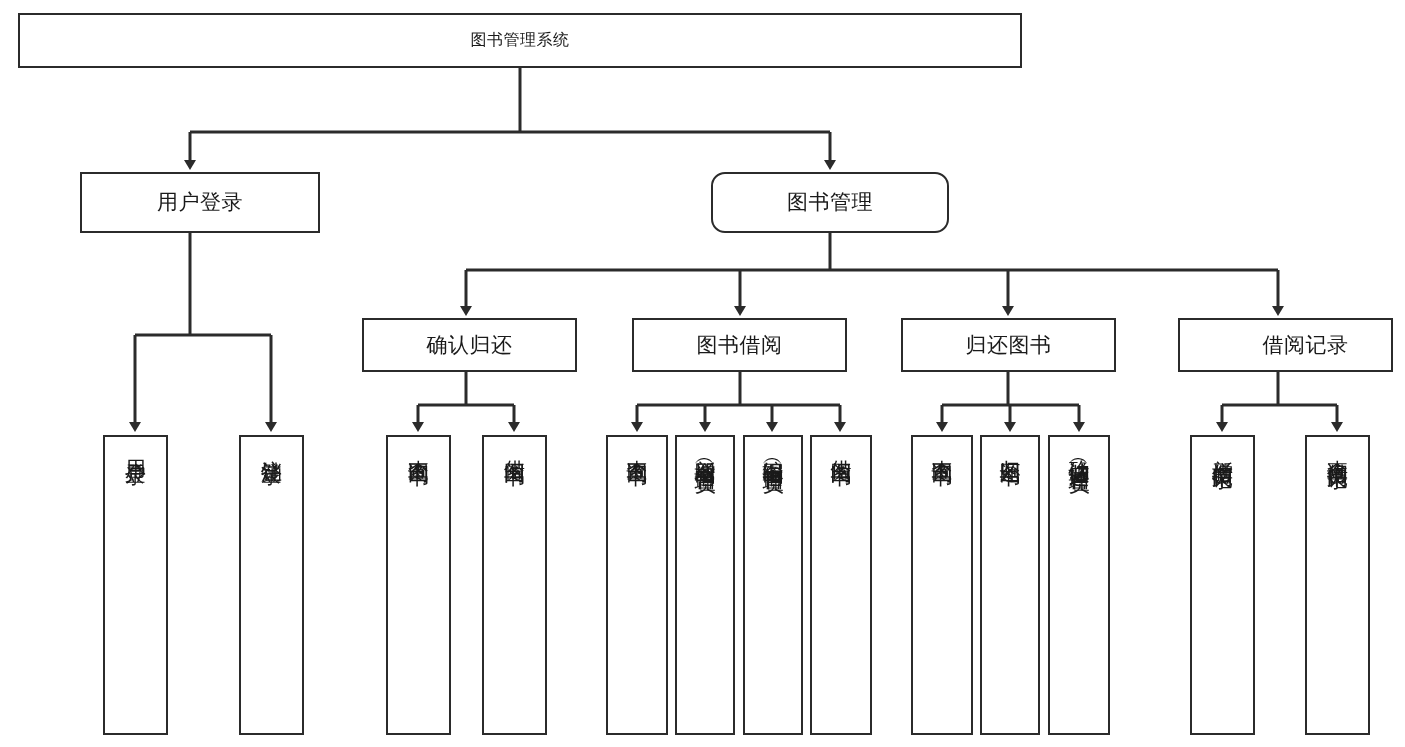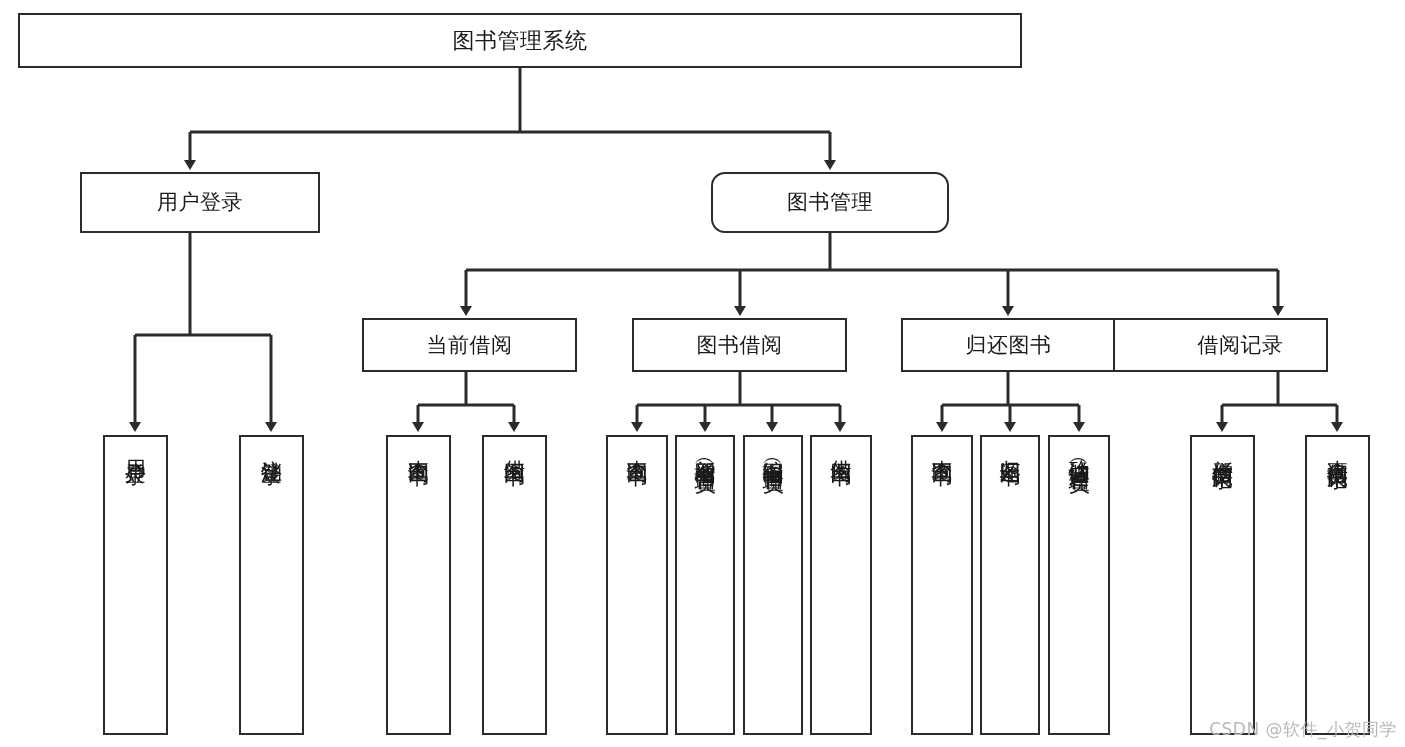--- a/index.html
+++ b/index.html
@@ -43,21 +43,21 @@
     display: block;
     text-align: center;
     line-height: 1.18;
     white-space: nowrap;
   }
   
   .node.horiz .lbl {
     font-size: 21px;
     letter-spacing: 0.5px;
   }
-  .node.root .lbl { font-size: 22px; }
+  .node.root .lbl { font-size: 16px; }
   
   .node.vert {
     align-items: flex-start;
     justify-content: center;
     padding-top: 6px;
   }
   .node.vert .lbl {
     writing-mode: vertical-rl;
     text-orientation: upright;
     font-size: 21px;
@@ -142,32 +142,32 @@
 
   <div class="node horiz" style="left:80px; top:172px; width:240px; height:61px;">
     <span class="lbl">用户登录</span>
   </div>
 
   <div class="node horiz" style="left:711px; top:172px; width:238px; height:61px;border-radius:14px;">
     <span class="lbl">图书管理</span>
   </div>
 
   <div class="node horiz" style="left:362px; top:318px; width:215px; height:54px;">
-    <span class="lbl">当前借阅</span>
+    <span class="lbl">确认归还</span>
   </div>
 
   <div class="node horiz" style="left:632px; top:318px; width:215px; height:54px;font-family:Liberation Serif, serif;">
     <span class="lbl">图书借阅</span>
   </div>
 
   <div class="node horiz" style="left:901px; top:318px; width:215px; height:54px;">
     <span class="lbl">归还图书</span>
   </div>
 
-  <div class="node horiz" style="left:1113px; top:318px; width:215px; height:54px;padding-left:40px;">
+  <div class="node horiz" style="left:1178px; top:318px; width:215px; height:54px;padding-left:40px;">
     <span class="lbl">借阅记录</span>
   </div>
 
   <div class="node vert" style="left:103px; top:435px; width:65px; height:300px;">
     <span class="lbl">用户登录</span>
   </div>
 
   <div class="node vert" style="left:239px; top:435px; width:65px; height:300px;">
     <span class="lbl">注销登录</span>
   </div>
@@ -209,15 +209,14 @@
   </div>
 
   <div class="node vert tall" style="left:1190px; top:435px; width:65px; height:300px;">
     <span class="lbl">新增借阅记录</span>
   </div>
 
   <div class="node vert tall" style="left:1305px; top:435px; width:65px; height:300px;">
     <span class="lbl">查询借阅记录</span>
   </div>
 
-  <div class="watermark">CSDN @软件_小贺同学</div>
 
 </div>
 
 </body></html>

